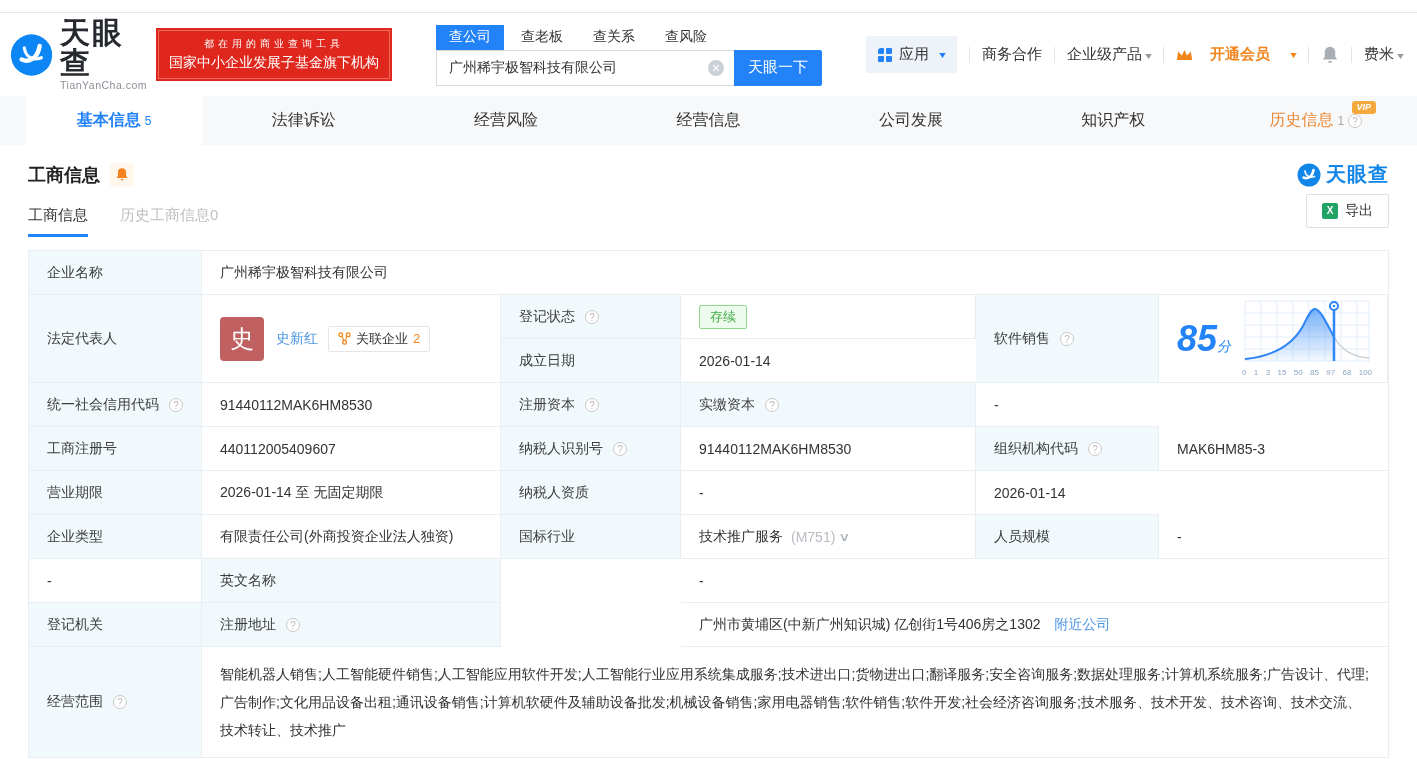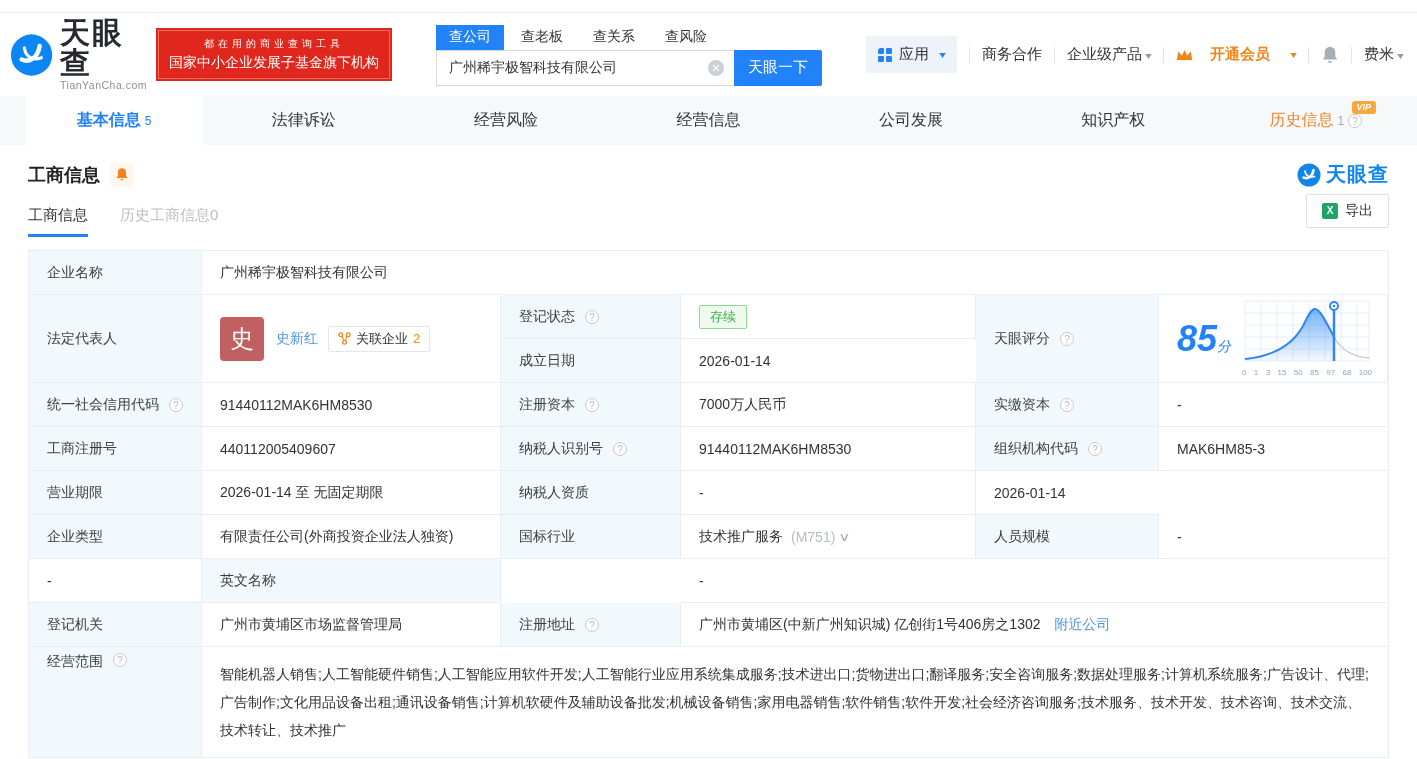--- a/index.html
+++ b/index.html
@@ -79,21 +79,21 @@
   .rel-badge .num{color:var(--orange);}
   .status-tag{display:inline-block; background:#effaef; border:1px solid #8fd98f; color:#43b049; font-size:13px; padding:2px 10px; border-radius:2px;}
   .score-cell{gap:10px; padding-right:8px;}
   .score-num{font-size:36px; font-weight:700; font-style:italic; color:var(--blue); line-height:1;}
   .score-unit{font-size:14px; color:var(--blue); font-style:italic;}
   .mini-chart{width:132px;}
   .axis{display:flex; justify-content:space-between; font-size:8px; color:#8ca6c0; margin-top:1px; padding:0 1px;}
   .grey-code{color:#b8bcc2; margin-left:8px;}
   .dd-caret{color:#a8b0b8; font-size:12px; margin-left:5px; transform:scaleX(1.4); display:inline-block;}
   .scope-cell{align-items:flex-start; padding-top:13px; padding-bottom:13px; line-height:2.0;}
-  .scope-label{align-items:flex-start;}
+  .scope-label{align-items:center;}
   .addr-gap{margin-left:14px;}
 </style>
 </head>
 <body>
 
 <div class="top-gap"></div>
 
 <div class="header">
   <div class="logo">
     <svg width="46" height="46" viewBox="0 0 48 48">
@@ -242,21 +242,21 @@
       </span>
     </div>
     <div class="cell tl">
       <span>登记状态</span>
         <span class="qmark">?</span>
     </div>
     <div class="cell tv">
       <span class="status-tag">存续</span>
     </div>
     <div class="cell tl rspan" style="grid-column:5;">
-      <span>天眼评分</span>
+      <span>软件销售</span>
         <span class="qmark">?</span>
     </div>
     <div class="cell tv rspan score-cell" style="grid-column:6;">
       <span><span class="score-num">85</span><span class="score-unit">分</span></span>
       <span class="mini-chart">
         <svg width="132" height="64" viewBox="0 0 132 64">
           <defs>
             <linearGradient id="bg" x1="0" y1="0" x2="0" y2="1">
               <stop offset="0" stop-color="#4a97f5" stop-opacity=".75"></stop>
               <stop offset="1" stop-color="#4a97f5" stop-opacity=".06"></stop>
@@ -298,21 +298,20 @@
   <div class="trow">
     <div class="cell tl">
         <span>统一社会信用代码</span>
         <span class="qmark">?</span>
       </div>
     <div class="cell tv">91440112MAK6HM8530</div>
     <div class="cell tl">
         <span>注册资本</span>
         <span class="qmark">?</span>
       </div>
-    <div class="cell tv">7000万人民币</div>
     <div class="cell tl">
         <span>实缴资本</span>
         <span class="qmark">?</span>
       </div>
     <div class="cell tv">-</div>
   </div>
 
   <div class="trow">
     <div class="cell tl">工商注册号</div>
     <div class="cell tv">440112005409607</div>
@@ -350,21 +349,20 @@
   </div>
 
   <div class="trow">
     <div class="cell tv">-</div>
     <div class="cell tl">英文名称</div>
     <div class="cell tv span3">-</div>
   </div>
 
   <div class="trow">
     <div class="cell tl">登记机关</div>
-    <div class="cell tv">广州市黄埔区市场监督管理局</div>
     <div class="cell tl">
         <span>注册地址</span>
         <span class="qmark">?</span>
       </div>
     <div class="cell tv span3">
       <span>广州市黄埔区(中新广州知识城) 亿创街1号406房之1302</span>
       <a class="link addr-gap">附近公司</a>
     </div>
   </div>
 

